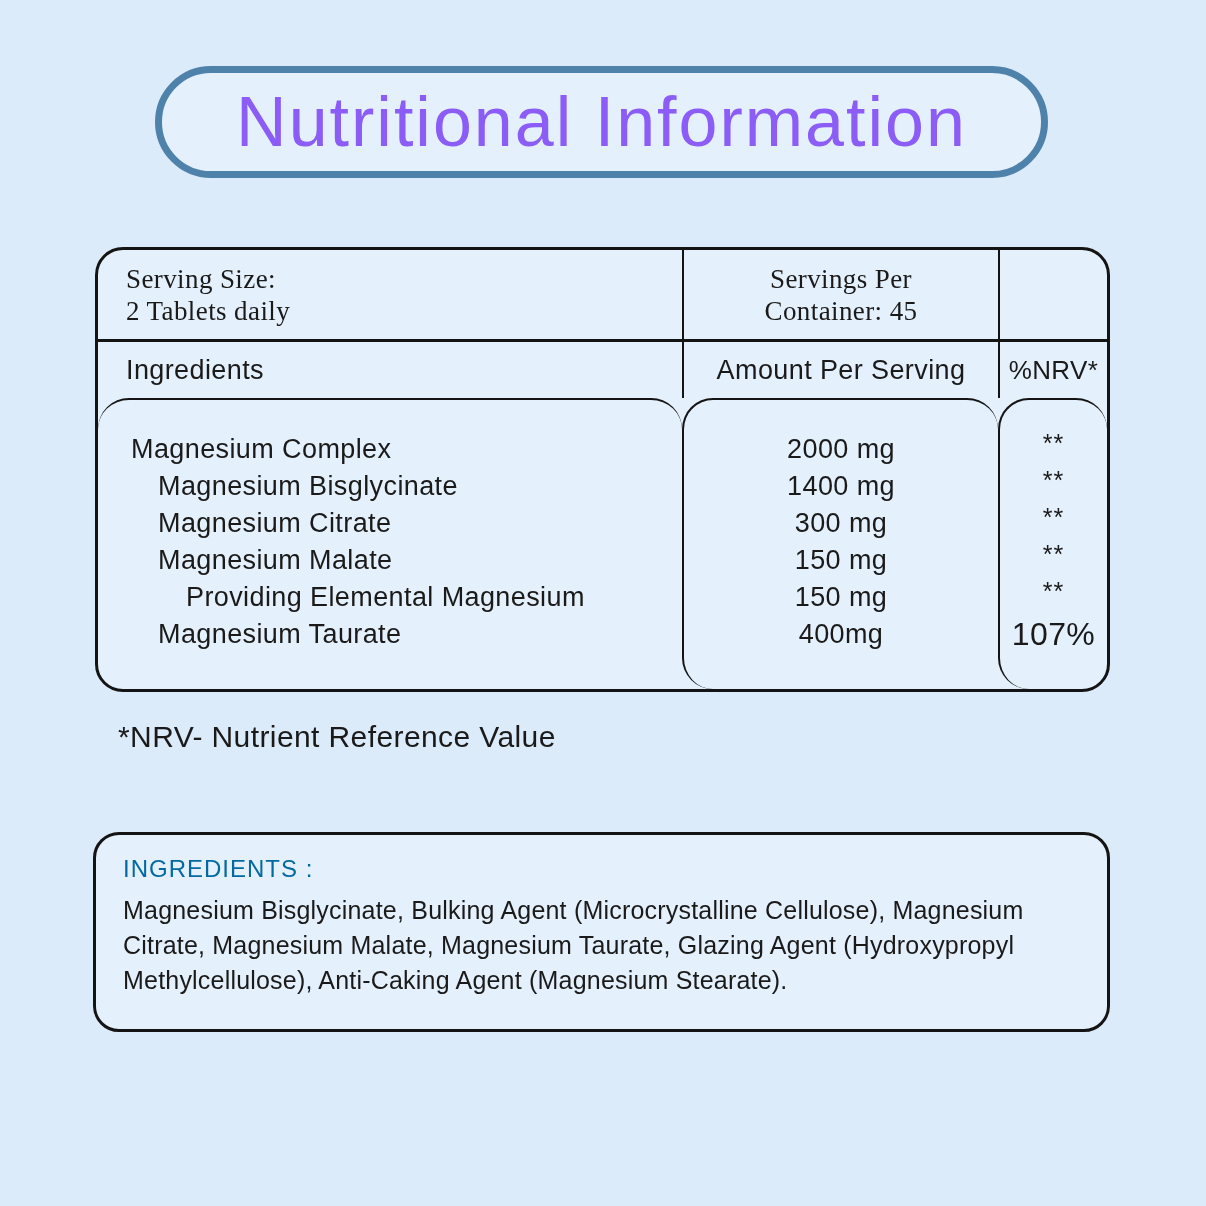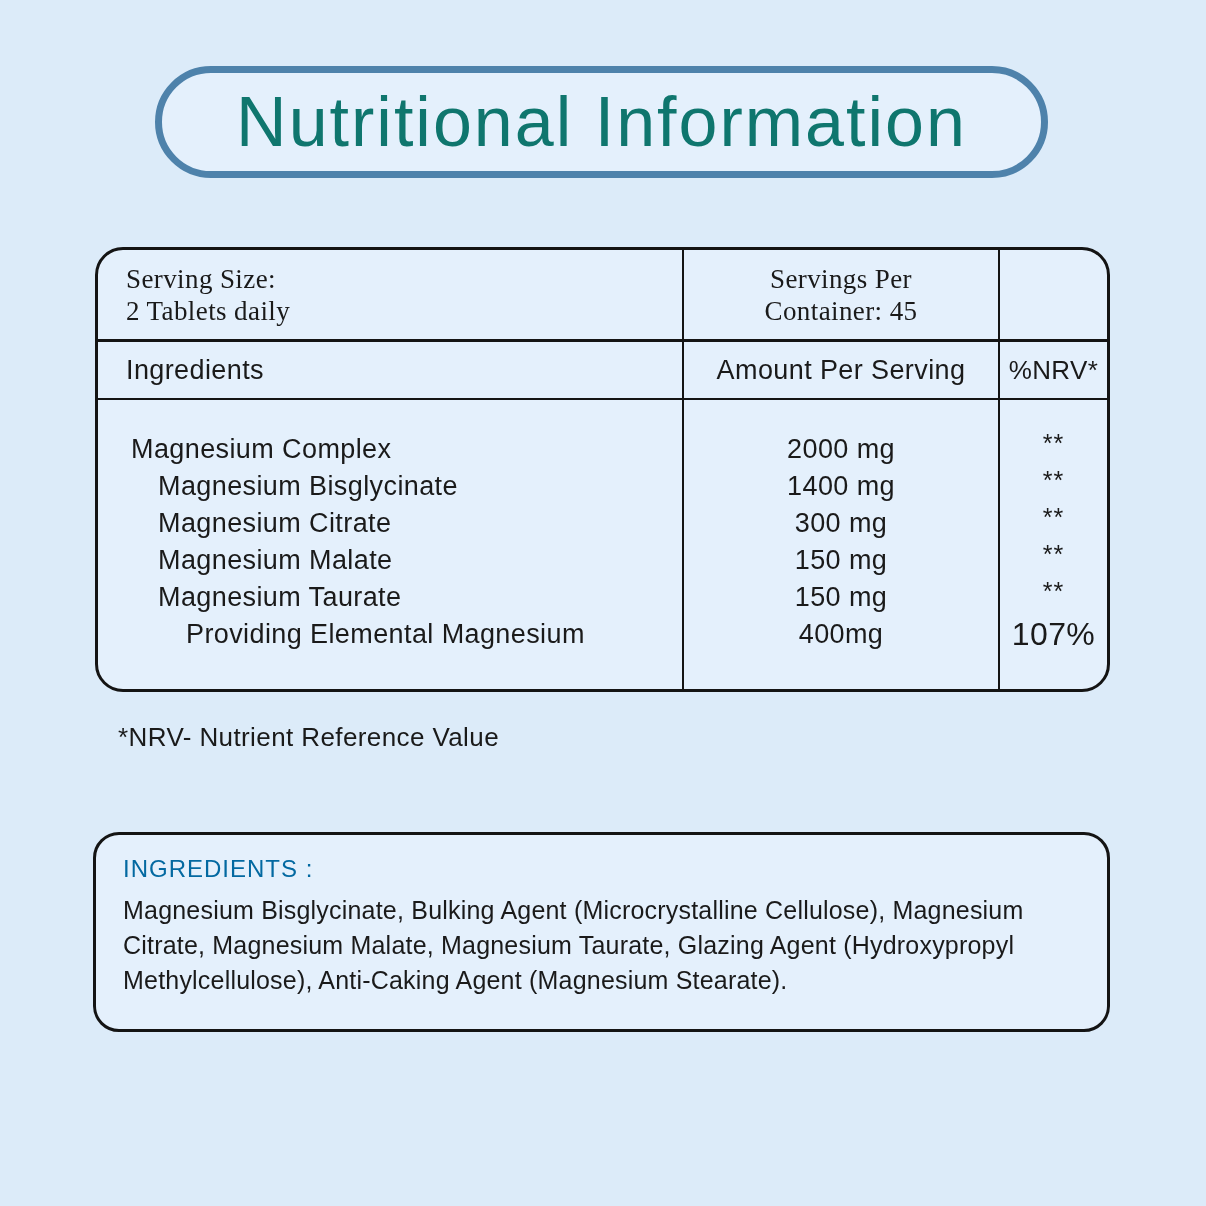--- a/index.html
+++ b/index.html
@@ -20,58 +20,58 @@
 
   
   .title-pill{
     position:absolute;left:155px;top:66px;width:893px;height:112px;
     border:7px solid var(--accent);
     border-radius:60px;
     background:var(--panel);
     display:flex;align-items:center;justify-content:center;
   }
   .title-pill .title-text{
-    font-size:70px;letter-spacing:2px;font-weight:400;color:#0f766e;
+    font-size:70px;letter-spacing:2px;font-weight:400;color:#8b5cf6;
     white-space:nowrap;
   }
 
   
   .nutri-table{
     position:absolute;left:95px;top:247px;width:1015px;height:445px;
     border:3px solid var(--line);
     border-radius:28px;
     background:var(--panel);
     display:grid;
     grid-template-columns:584px 316px 1fr;
     grid-template-rows:89px 59px 1fr;
     overflow:hidden;
     font-size:27px;letter-spacing:0.4px;
   }
   .cell{min-width:0;min-height:0;}
   .v-div{border-left:2px solid var(--line);}
   .h-div-thick{border-top:3px solid var(--line);}
-  .h-div-thin{border-top:2px solid var(--line);}
+  .h-div-thin{border-top:2px solid var(--line);border-radius:31px;}
   .cell.left{display:flex;flex-direction:column;justify-content:center;padding-left:28px;}
   .cell.center{display:flex;flex-direction:column;justify-content:center;align-items:center;text-align:center;}
   .line-tight{line-height:32px;font-family:Liberation Serif, serif;}
 
   .body-col{display:flex;flex-direction:column;padding-top:31px;}
   .body-line{height:37px;display:flex;align-items:center;}
   .body-col.amounts .body-line,
   .body-col.nrvs .body-line{justify-content:center;}
   .indent-0{padding-left:33px;}
   .indent-1{padding-left:60px;}
   .indent-2{padding-left:88px;}
   .nrv-stars{font-size:25px;letter-spacing:1px;position:relative;top:-6px;}
   .nrv-pct{font-size:32px;}
 
   
   .footnotes{
     position:absolute;left:118px;top:720px;
-    font-size:26px;letter-spacing:0.4px;line-height:34px;
+    font-size:30px;letter-spacing:0.4px;line-height:34px;
   }
 
   
   .ingredients-panel{
     position:absolute;left:93px;top:832px;width:1017px;height:200px;
     border:3px solid var(--line);
     border-radius:26px;
     background:var(--panel);
     padding:20px 26px 0 27px;
   }
@@ -105,22 +105,22 @@
 
   <div class="cell left h-div-thick">Ingredients</div>
   <div class="cell center v-div h-div-thick">Amount Per Serving</div>
   <div class="cell center v-div h-div-thick" style="font-size:26px;">%NRV*</div>
 
   <div class="cell body-col names h-div-thin">
     <div class="body-line indent-0">Magnesium Complex</div>
     <div class="body-line indent-1">Magnesium Bisglycinate</div>
     <div class="body-line indent-1">Magnesium Citrate</div>
     <div class="body-line indent-1">Magnesium Malate</div>
+    <div class="body-line indent-2">Providing Elemental Magnesium</div>
     <div class="body-line indent-1">Magnesium Taurate</div>
-    <div class="body-line indent-2">Providing Elemental Magnesium</div>
   </div>
   <div class="cell body-col amounts v-div h-div-thin">
     <div class="body-line">2000 mg</div>
     <div class="body-line">1400 mg</div>
     <div class="body-line">300 mg</div>
     <div class="body-line">150 mg</div>
     <div class="body-line">150 mg</div>
     <div class="body-line">400mg</div>
   </div>
   <div class="cell body-col nrvs v-div h-div-thin">

